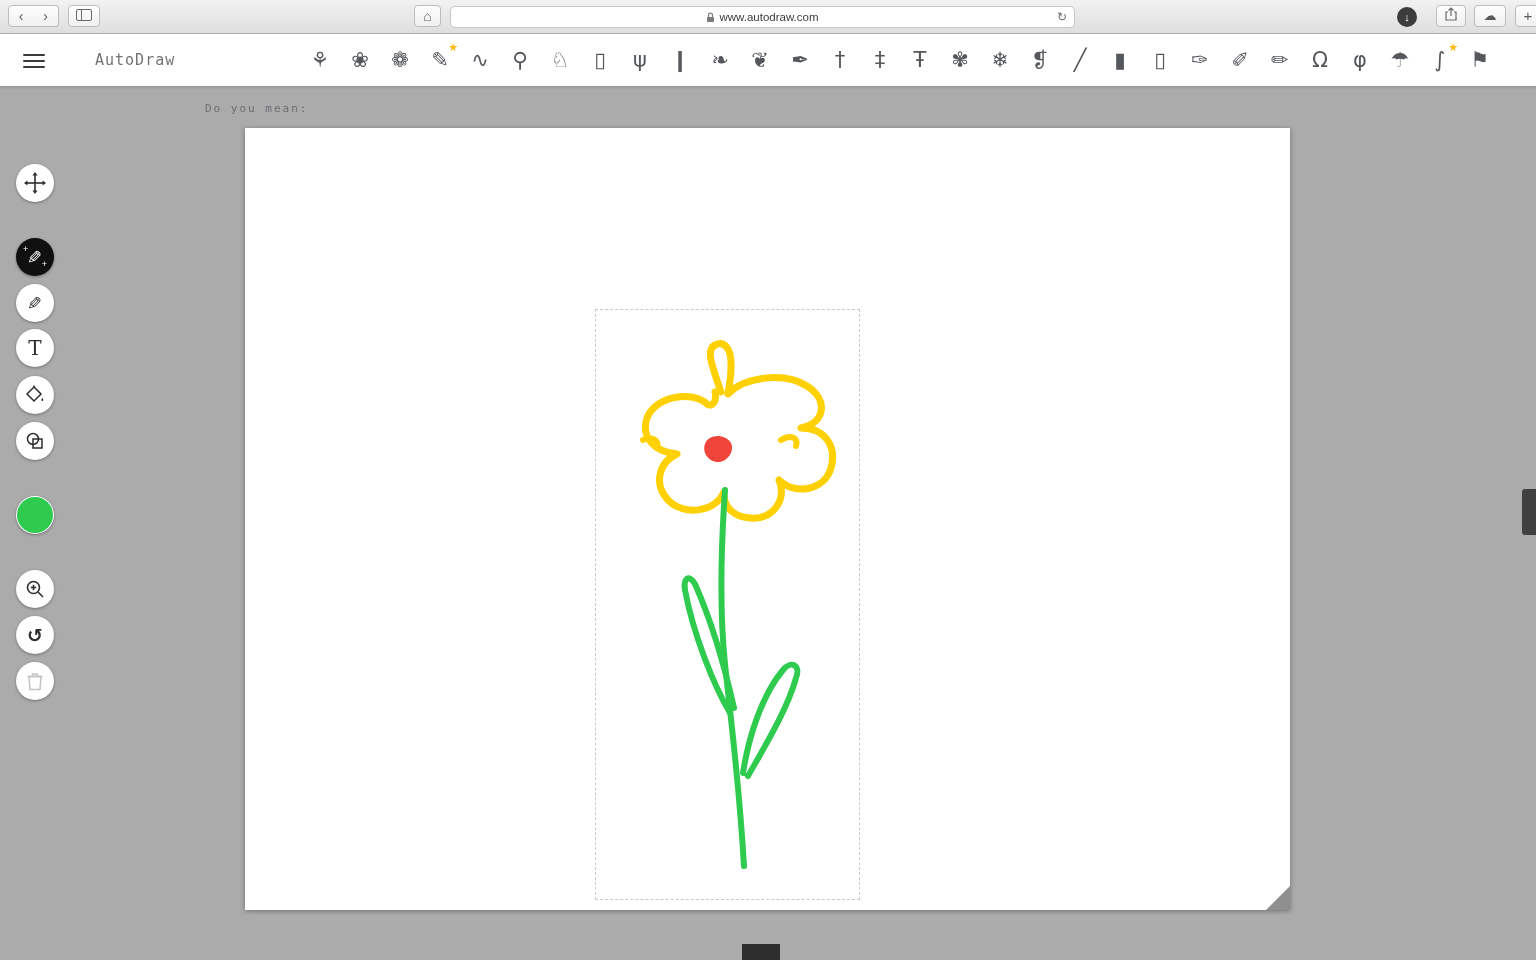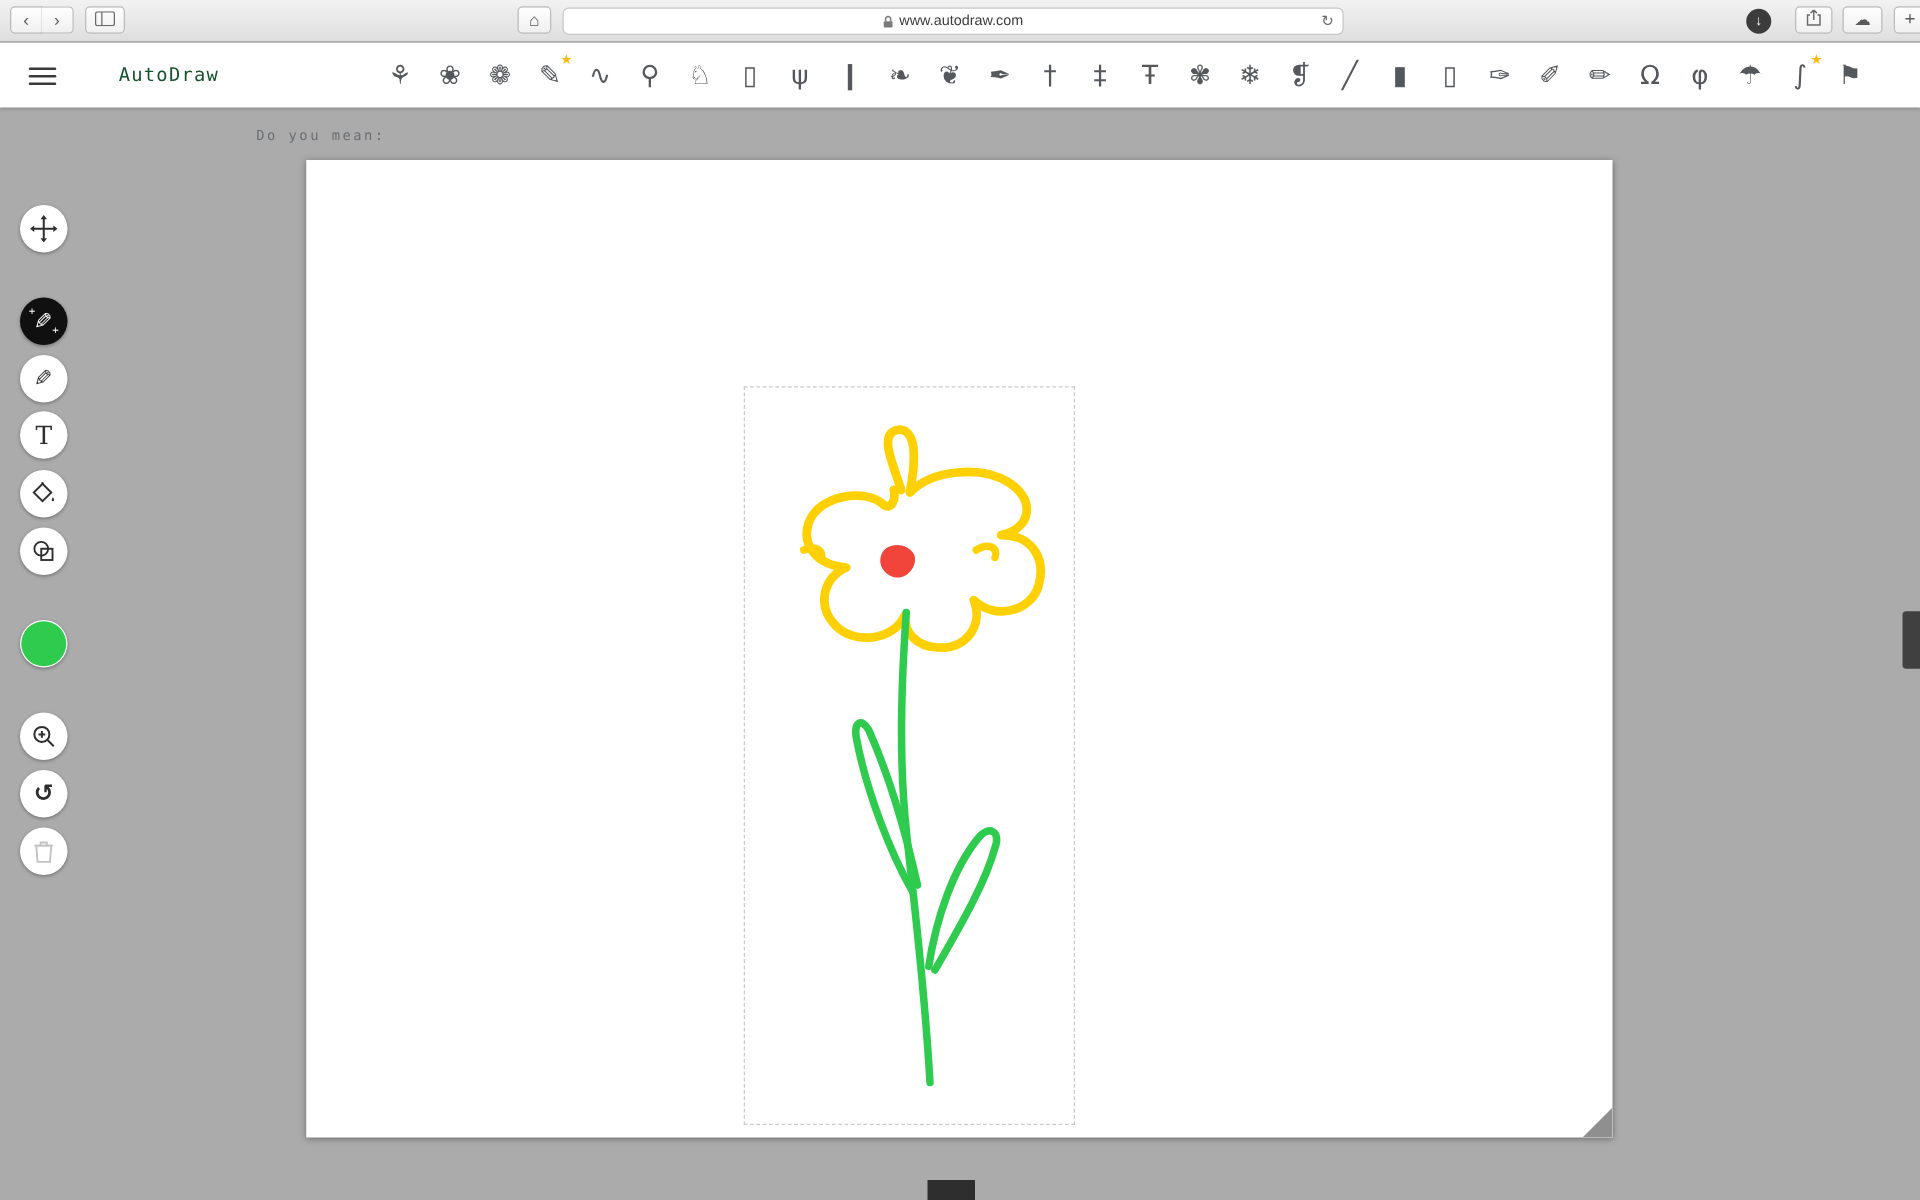--- a/index.html
+++ b/index.html
@@ -27,21 +27,21 @@
   .btn-share{left:1436px;width:30px;}
   .btn-cloud{left:1474px;width:32px;font-size:13px;}
   .btn-newtab{left:1515px;width:26px;font-size:15px;border-radius:4px 0 0 4px;}
 
   
   .appbar{position:absolute;top:34px;left:0;width:1536px;height:52px;background:#fff;
     box-shadow:0 1px 3px rgba(0,0,0,.18);z-index:20;}
   .menu-btn{position:absolute;left:21px;top:14px;width:28px;height:24px;background:none;border:none;padding:2px;}
   .menu-btn i{display:block;width:22px;height:2.5px;background:#3a3a3a;margin:3.5px 0;border-radius:1px;}
   .app-title{position:absolute;left:95px;top:0;height:52px;line-height:52px;
-    font-family:"DejaVu Sans Mono",monospace;font-size:15px;color:#14532d;letter-spacing:1px;}
+    font-family:"DejaVu Sans Mono",monospace;font-size:15px;color:#737373;letter-spacing:1px;}
   .prompt{position:absolute;left:205px;top:0;height:52px;line-height:54px;
     font-family:"DejaVu Sans Mono",monospace;font-size:11px;color:#6a6e72;letter-spacing:2px;margin-top:48px;}
   .sugg-row{position:absolute;left:307px;right:0;top:0;height:52px;display:flex;
     align-items:center;gap:14px;overflow:hidden;}
   .sugg{flex:0 0 26px;width:26px;height:36px;background:none;border:none;position:relative;
     color:#54575b;font-size:21px;line-height:36px;text-align:center;padding:0;
     font-family:"DejaVu Sans",sans-serif;}
   .sugg .star{position:absolute;top:0px;right:-5px;color:#fbbc12;font-size:11px;line-height:11px;}
 
   

